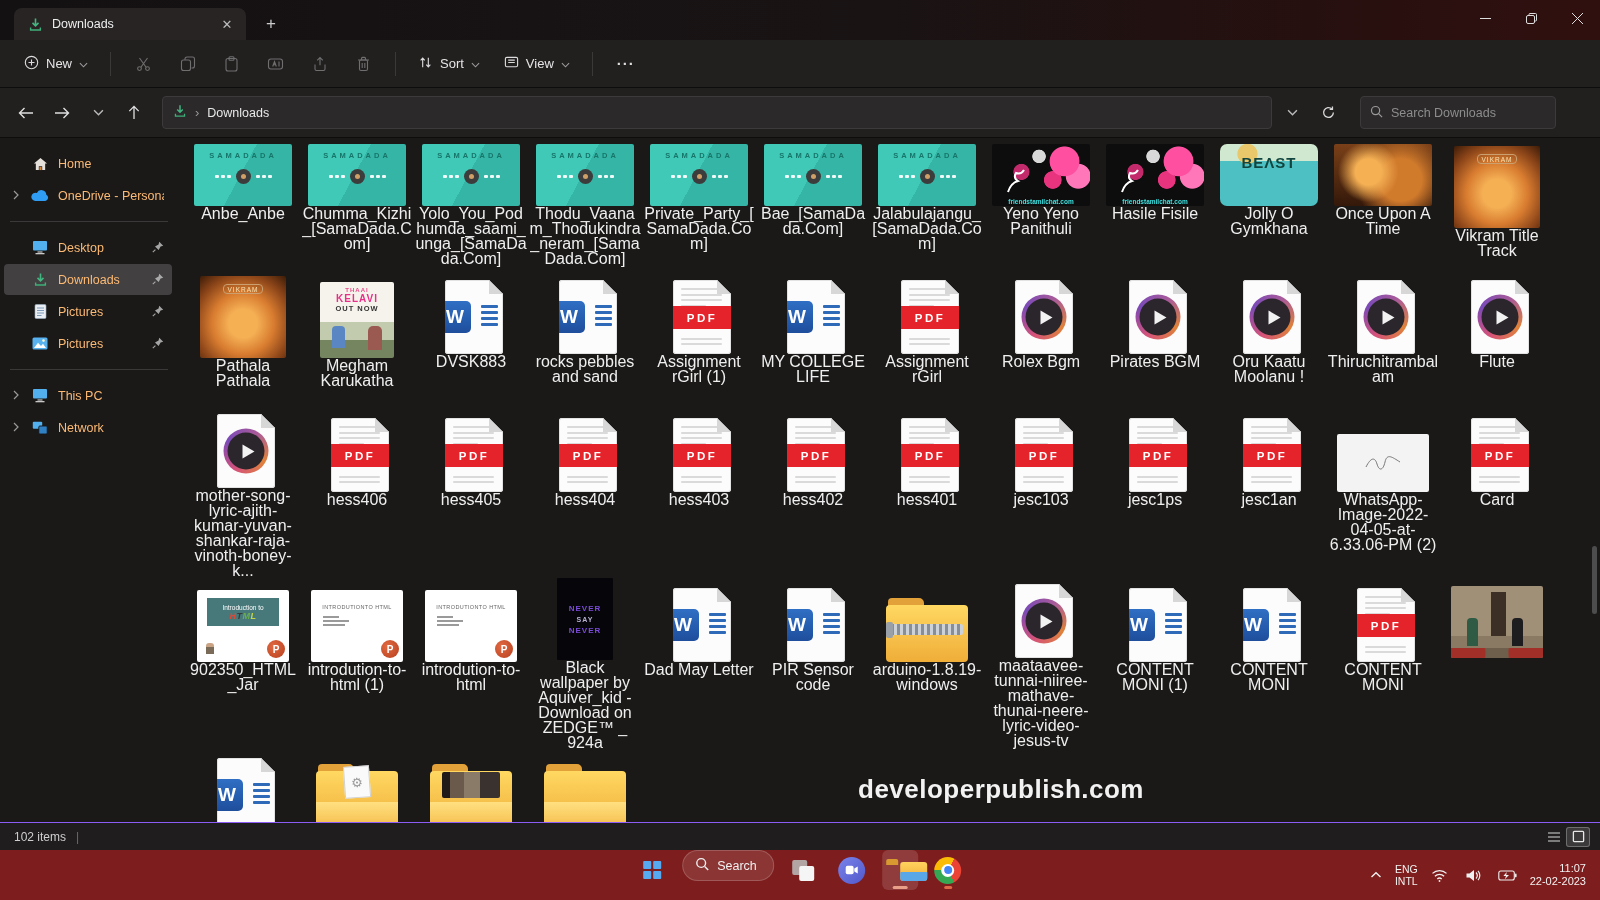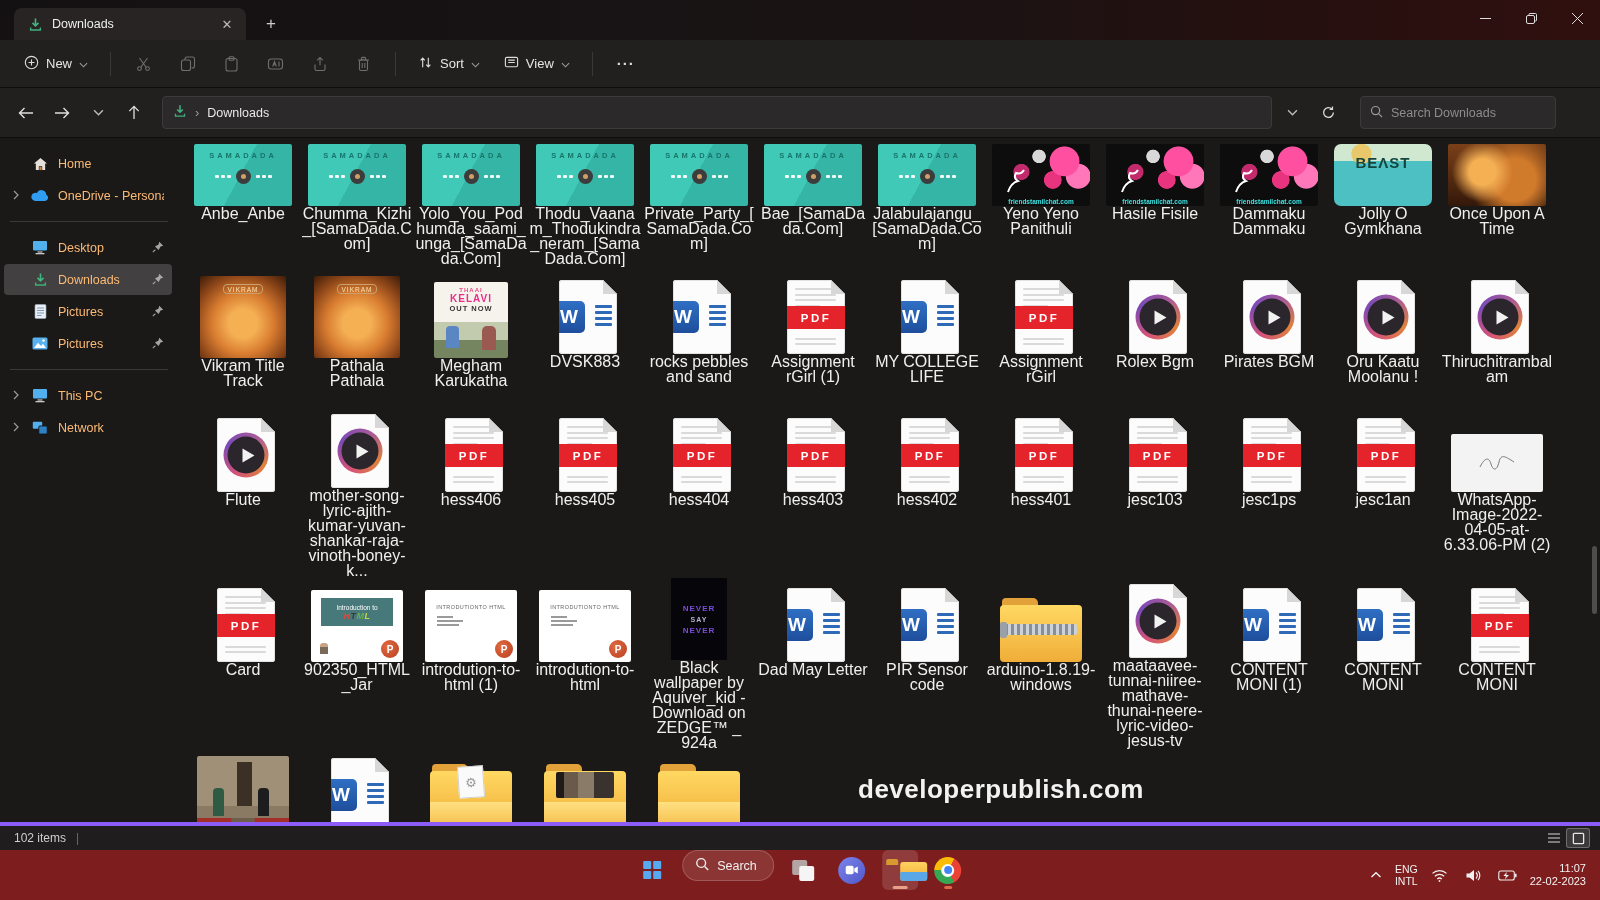--- a/index.html
+++ b/index.html
@@ -143,21 +143,21 @@
   .zipper { position:absolute; top:26px; left:5px; width:72px; height:11px; background:repeating-linear-gradient(90deg,#878e96 0 3px,#cdd2d8 3px 6px); border-radius:2px; }
   .zip-pull { position:absolute; top:24px; left:0px; width:7px; height:16px; background:#9aa0a8; border-radius:2px; }
   .f-doc { position:absolute; top:2px; left:28px; width:26px; height:32px; background:#fafafa; border:0.5px solid #d0d0d0; transform:rotate(-4deg); display:flex; align-items:center; justify-content:center; color:#9a9a9a; font-size:13px; }
   .f-photo { position:absolute; top:8px; left:12px; width:58px; height:26px; border-radius:2px; background:linear-gradient(90deg,#201a18 0 14%,#6a5a4c 14% 38%,#8a7a68 38% 66%,#3a322e 66%); }
 
   .watermark { position:absolute; left:678px; top:636px; color:#f2f2f2; font-size:26px; font-weight:bold; letter-spacing:.5px; }
   .vscroll { position:absolute; right:3px; top:0; width:5px; height:100%; }
   .vthumb { position:absolute; right:0; top:408px; width:5px; height:68px; background:#4d4d4d; border-radius:3px; }
 
   
-  .statusbar { height:28px; flex:0 0 auto; background:#1f1d1d; border-top:4px solid #8b5cf6; display:flex; align-items:center; padding:0 10px 0 14px; }
+  .statusbar { height:28px; flex:0 0 auto; background:#1f1d1d; border-top:1px solid #8b5cf6; display:flex; align-items:center; padding:0 10px 0 14px; }
   .sb-count { color:#cfcfcf; font-size:12px; }
   .sb-pipe { color:#6a6a6a; margin-left:10px; font-size:12px; }
   .sb-spacer { flex:1; }
   .view-toggle { width:24px; height:20px; background:none; border:none; display:flex; align-items:center; justify-content:center; border-radius:3px; cursor:pointer; }
   .view-toggle.selected { background:#3b3939; box-shadow:inset 0 0 0 1px #6e6e6e; }
 
   
   .taskbar { position:absolute; left:0; top:850px; width:1600px; height:50px; background:#7e1d1d; display:flex; align-items:center; }
   .tk-center { position:absolute; left:50%; transform:translateX(-50%); display:flex; align-items:flex-start; gap:12px; height:100%; }
   .tk-btn { position:relative; width:36px; height:40px; background:none; border:none; border-radius:6px; display:flex; align-items:center; justify-content:center; cursor:pointer; }
@@ -599,31 +599,20 @@
                   <svg class="runner" width="26" height="30" viewBox="0 0 26 30" fill="none" stroke="#fff" stroke-width="2">
                     <path d="M4 28 q3-9 10-11 q-5-3-2-8 q5 2 8-3"></path>
                   </svg>
                   <div class="ftc">friendstamilchat.com</div>
                 </div>
               </div>
               <div class="flabel">Hasile Fisile</div>
             </div>
             <div class="tile">
               <div class="ibox h66">
-                <div class="thumb pink">
-                  <svg class="runner" width="26" height="30" viewBox="0 0 26 30" fill="none" stroke="#fff" stroke-width="2">
-                    <path d="M4 28 q3-9 10-11 q-5-3-2-8 q5 2 8-3"></path>
-                  </svg>
-                  <div class="ftc">friendstamilchat.com</div>
-                </div>
-              </div>
-              <div class="flabel">Dammaku Dammaku</div>
-            </div>
-            <div class="tile">
-              <div class="ibox h66">
                 <div class="thumb beast">
                   <div class="beast-t">BEΛST</div>
                 </div>
               </div>
               <div class="flabel">Jolly O Gymkhana</div>
             </div>
             <div class="tile">
               <div class="ibox h66">
                 <div class="thumb fire"></div>
               </div>

